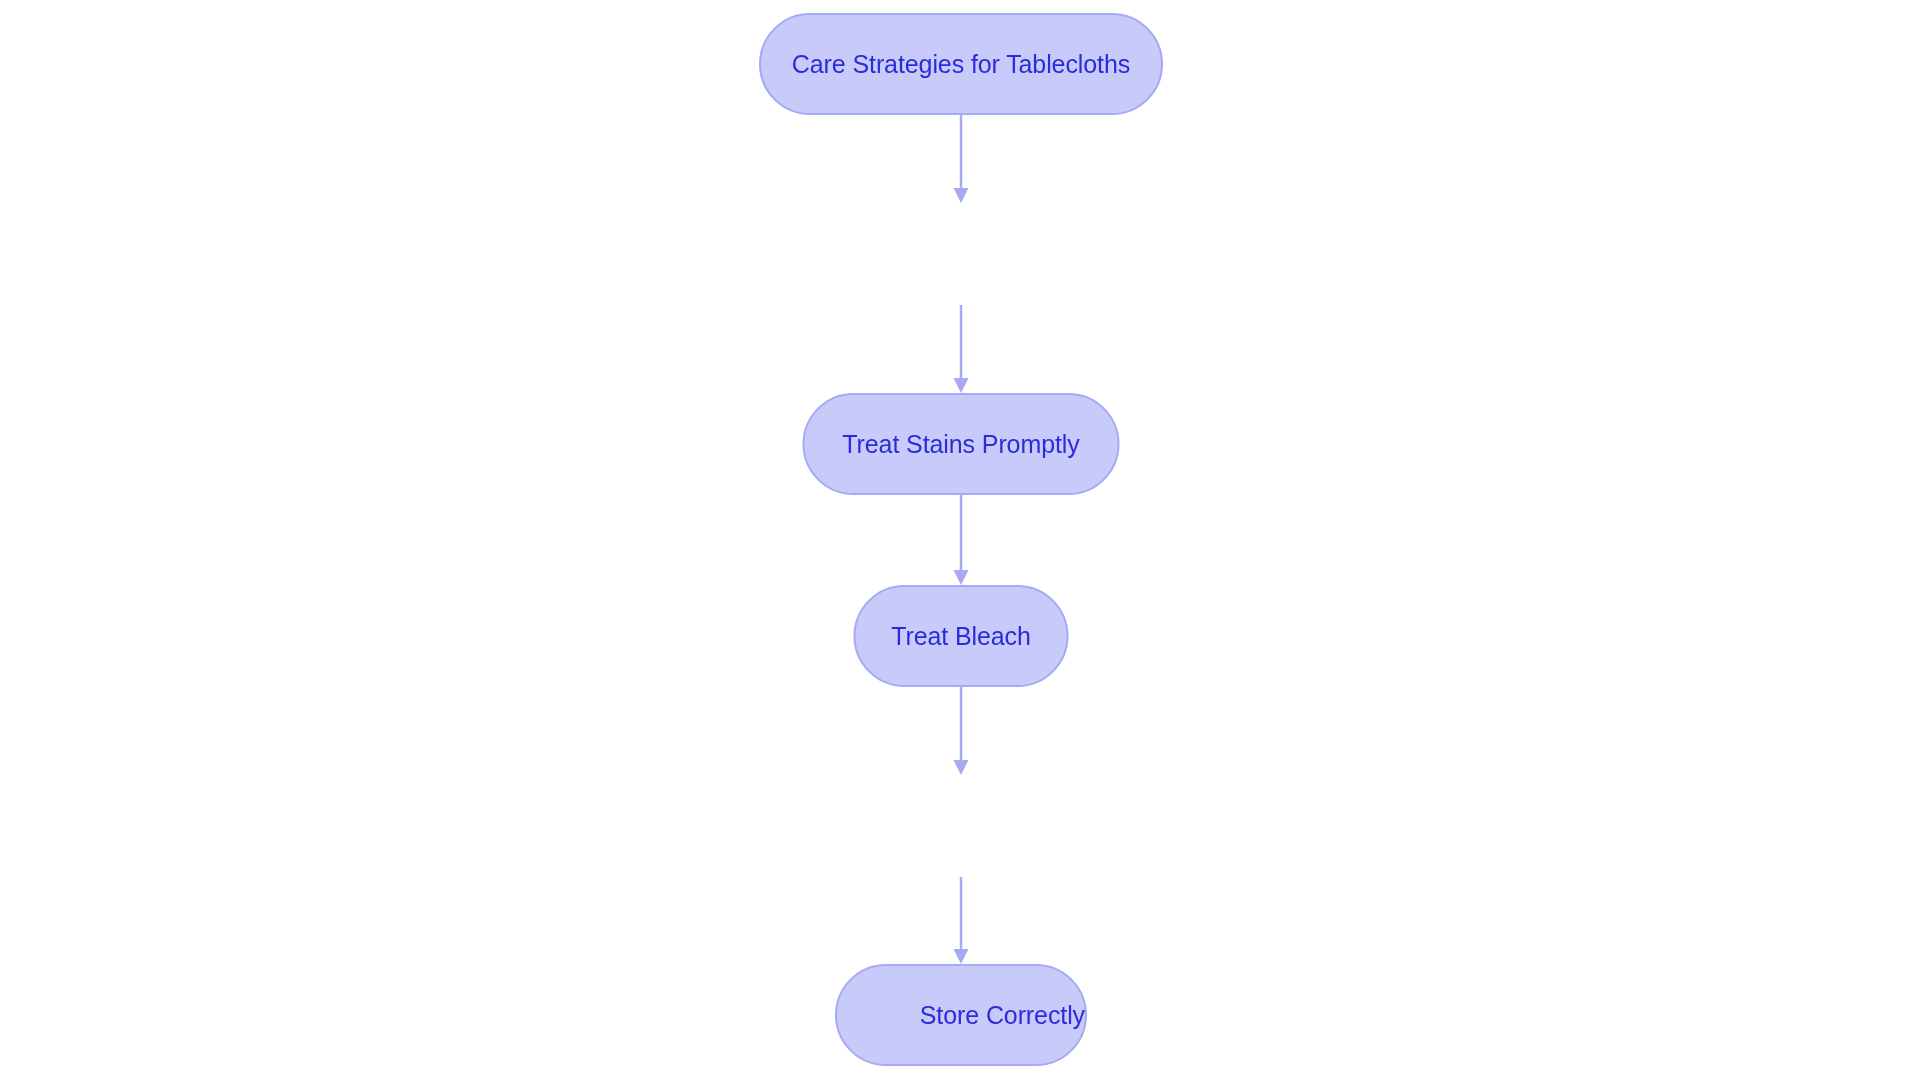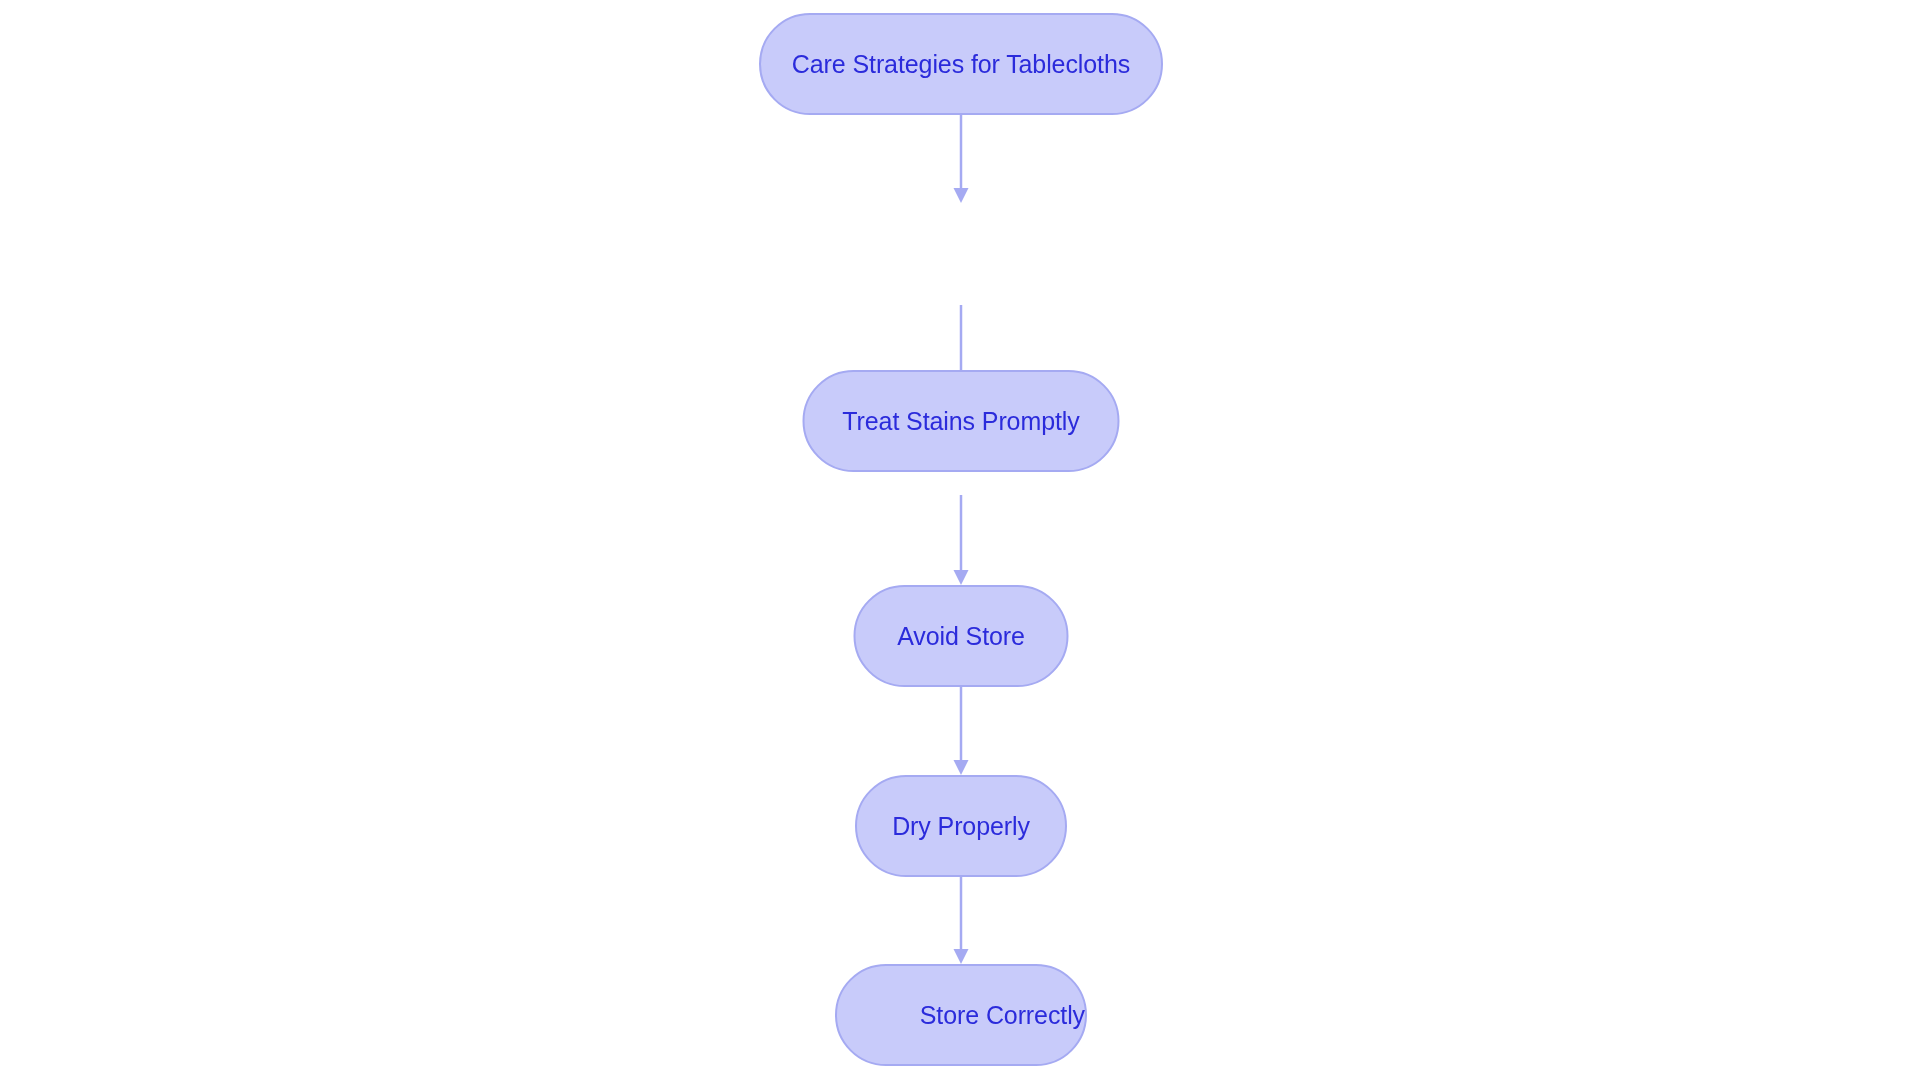--- a/index.html
+++ b/index.html
@@ -74,45 +74,42 @@
   </div>
 
 
   <div class="connector" style="left:961px; top:305px; height:88px;">
     <svg width="18" height="88" viewBox="0 0 18 88" aria-hidden="true">
       <line x1="9" y1="0" x2="9" y2="75" stroke="#a5aaf2" stroke-width="2.5"></line>
       <polygon points="1.5,73 16.5,73 9,88" fill="#a5aaf2"></polygon>
     </svg>
   </div>
 
-  <div class="node" style="left:961px; top:370px; width:317px;">
+  <div class="node" style="left:961px; top:393px; width:317px;">
     <span class="node-label">Treat Stains Promptly</span>
   </div>
 
   <div class="connector" style="left:961px; top:495px; height:90px;">
     <svg width="18" height="90" viewBox="0 0 18 90" aria-hidden="true">
       <line x1="9" y1="0" x2="9" y2="77" stroke="#a5aaf2" stroke-width="2.5"></line>
       <polygon points="1.5,75 16.5,75 9,90" fill="#a5aaf2"></polygon>
     </svg>
   </div>
 
   <div class="node" style="left:961px; top:585px; width:215px;">
-    <span class="node-label">Avoid Store</span>
+    <span class="node-label">Treat Bleach</span>
   </div>
 
   <div class="connector" style="left:961px; top:687px; height:88px;">
     <svg width="18" height="88" viewBox="0 0 18 88" aria-hidden="true">
       <line x1="9" y1="0" x2="9" y2="75" stroke="#a5aaf2" stroke-width="2.5"></line>
       <polygon points="1.5,73 16.5,73 9,88" fill="#a5aaf2"></polygon>
     </svg>
   </div>
 
-  <div class="node" style="left:961px; top:775px; width:212px;">
-    <span class="node-label">Dry Properly</span>
-  </div>
 
   <div class="connector" style="left:961px; top:877px; height:87px;">
     <svg width="18" height="87" viewBox="0 0 18 87" aria-hidden="true">
       <line x1="9" y1="0" x2="9" y2="74" stroke="#a5aaf2" stroke-width="2.5"></line>
       <polygon points="1.5,72 16.5,72 9,87" fill="#a5aaf2"></polygon>
     </svg>
   </div>
 
   <div class="node" style="left:961px; top:964px; width:252px;justify-content:flex-end;">
     <span class="node-label">Store Correctly</span>

